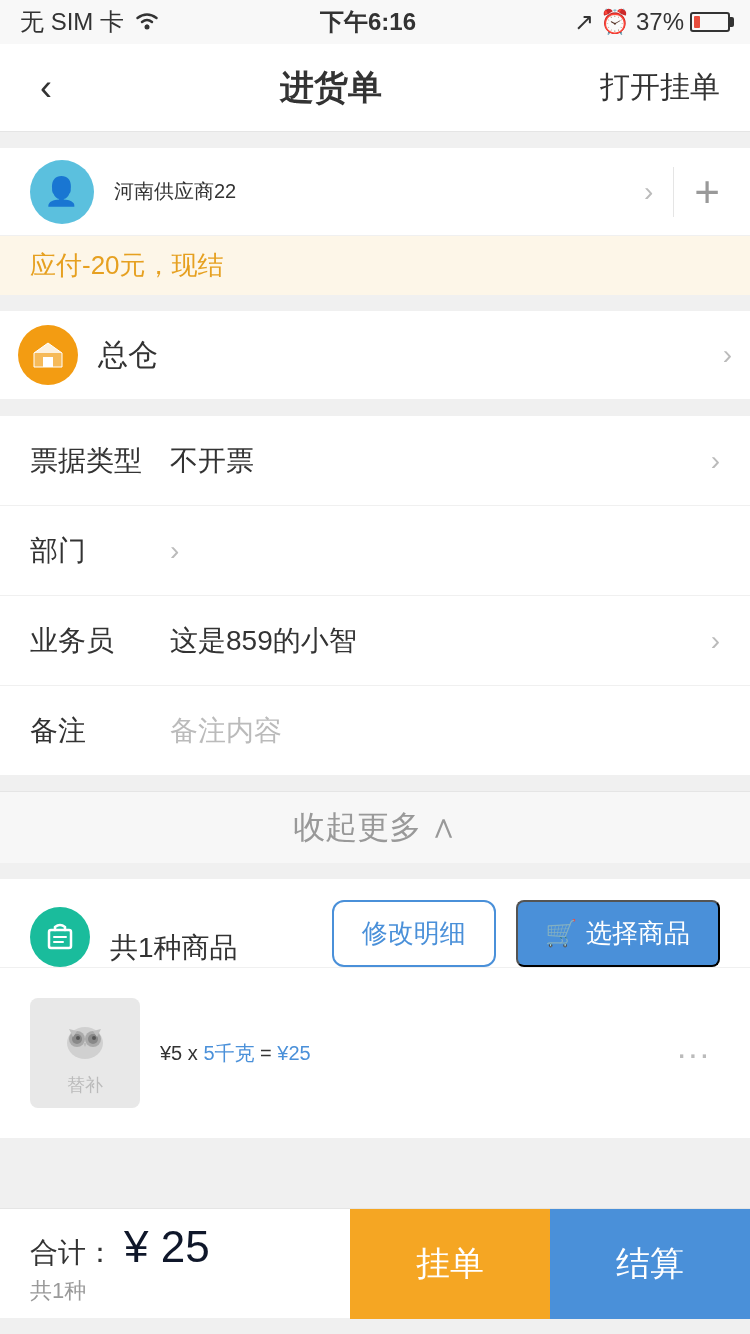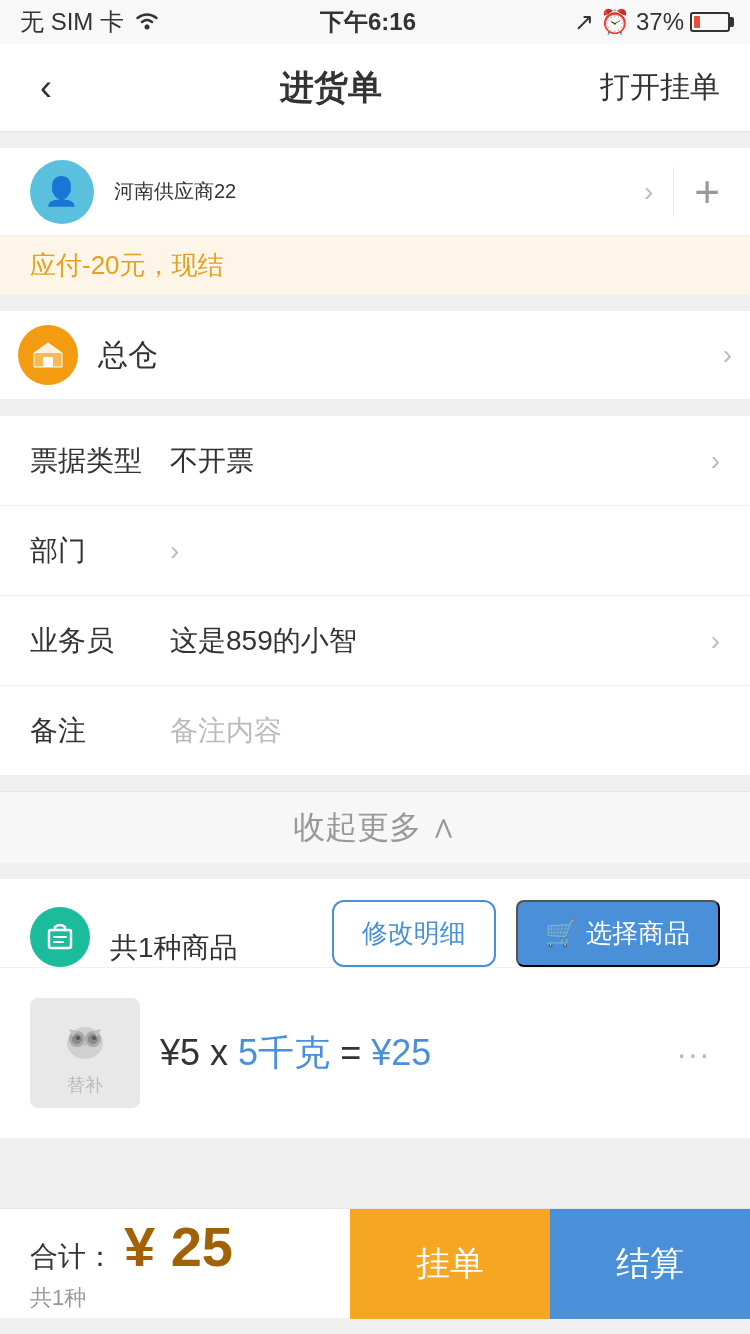--- a/index.html
+++ b/index.html
@@ -167,42 +167,42 @@
     }
     .product-thumb {
       width: 110px; height: 110px; border-radius: 8px;
       background: #e8e8e8;
       display: flex; align-items: center; justify-content: center;
       flex-shrink: 0;
       font-size: 14px; color: #999; text-align: center;
     }
     .product-info { flex: 1; }
     .product-name { font-size: 30px; color: #333; margin-bottom: 12px; }
-    .product-price { font-size: 36px; color: #333; }
+    .product-price { font-size: 20px; color: #333; }
     .price-highlight { color: #4A90D9; }
     .product-more { color: #bbb; font-size: 34px; cursor: pointer; padding: 10px; }
 
     
     .footer {
       position: fixed;
       bottom: 16px;
       width: 750px;
       height: 110px;
       background: #fff;
       display: flex;
       align-items: center;
       border-top: 1px solid #e5e5e5;
     }
     .footer-total {
       flex: 1;
       padding: 0 30px;
     }
     .footer-total-row { display: flex; align-items: baseline; gap: 10px; }
     .footer-total-label { font-size: 28px; color: #333; }
-    .footer-total-amount { font-size: 56px; font-weight: 700; color: #a16207; }
+    .footer-total-amount { font-size: 44px; font-weight: 400; color: #0f172a; }
     .footer-total-sub { font-size: 22px; color: #999; margin-top: 4px; }
     .footer-btn-hang {
       width: 200px; height: 110px;
       background: #f5a623;
       display: flex; align-items: center; justify-content: center;
       font-size: 34px; color: #fff; cursor: pointer; font-weight: 500;
     }
     .footer-btn-settle {
       width: 200px; height: 110px;
       background: #4A90D9;

